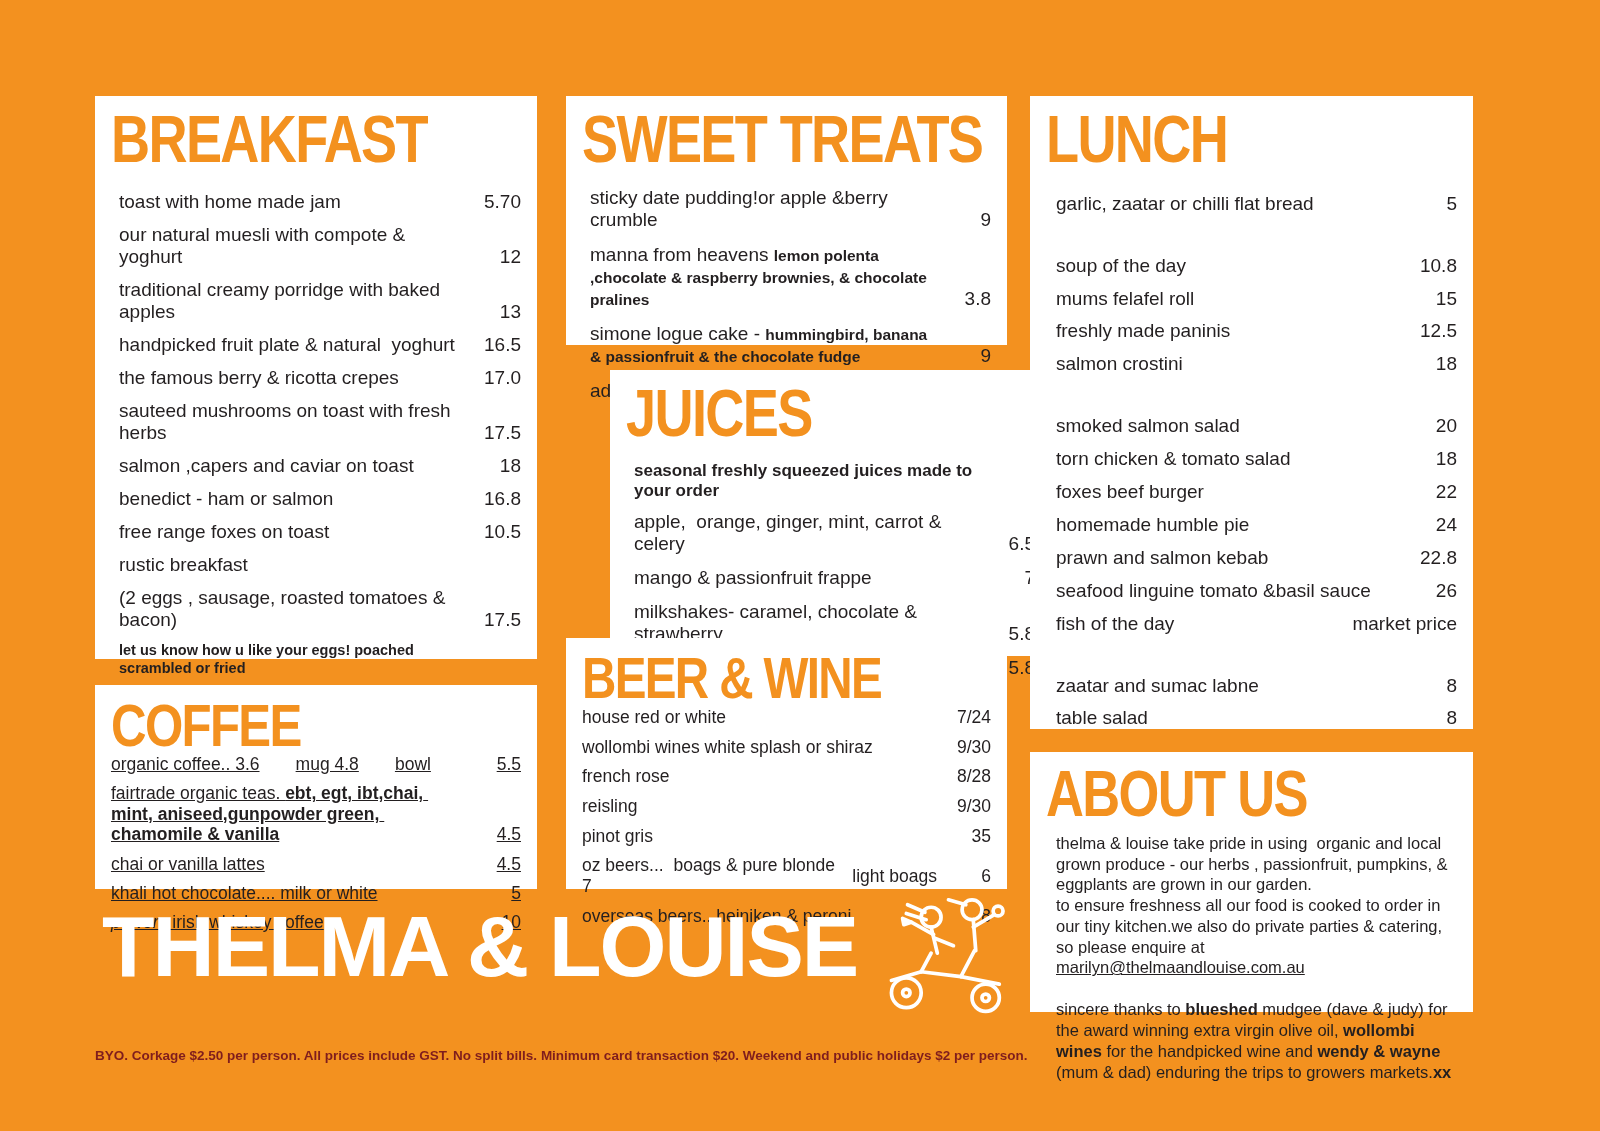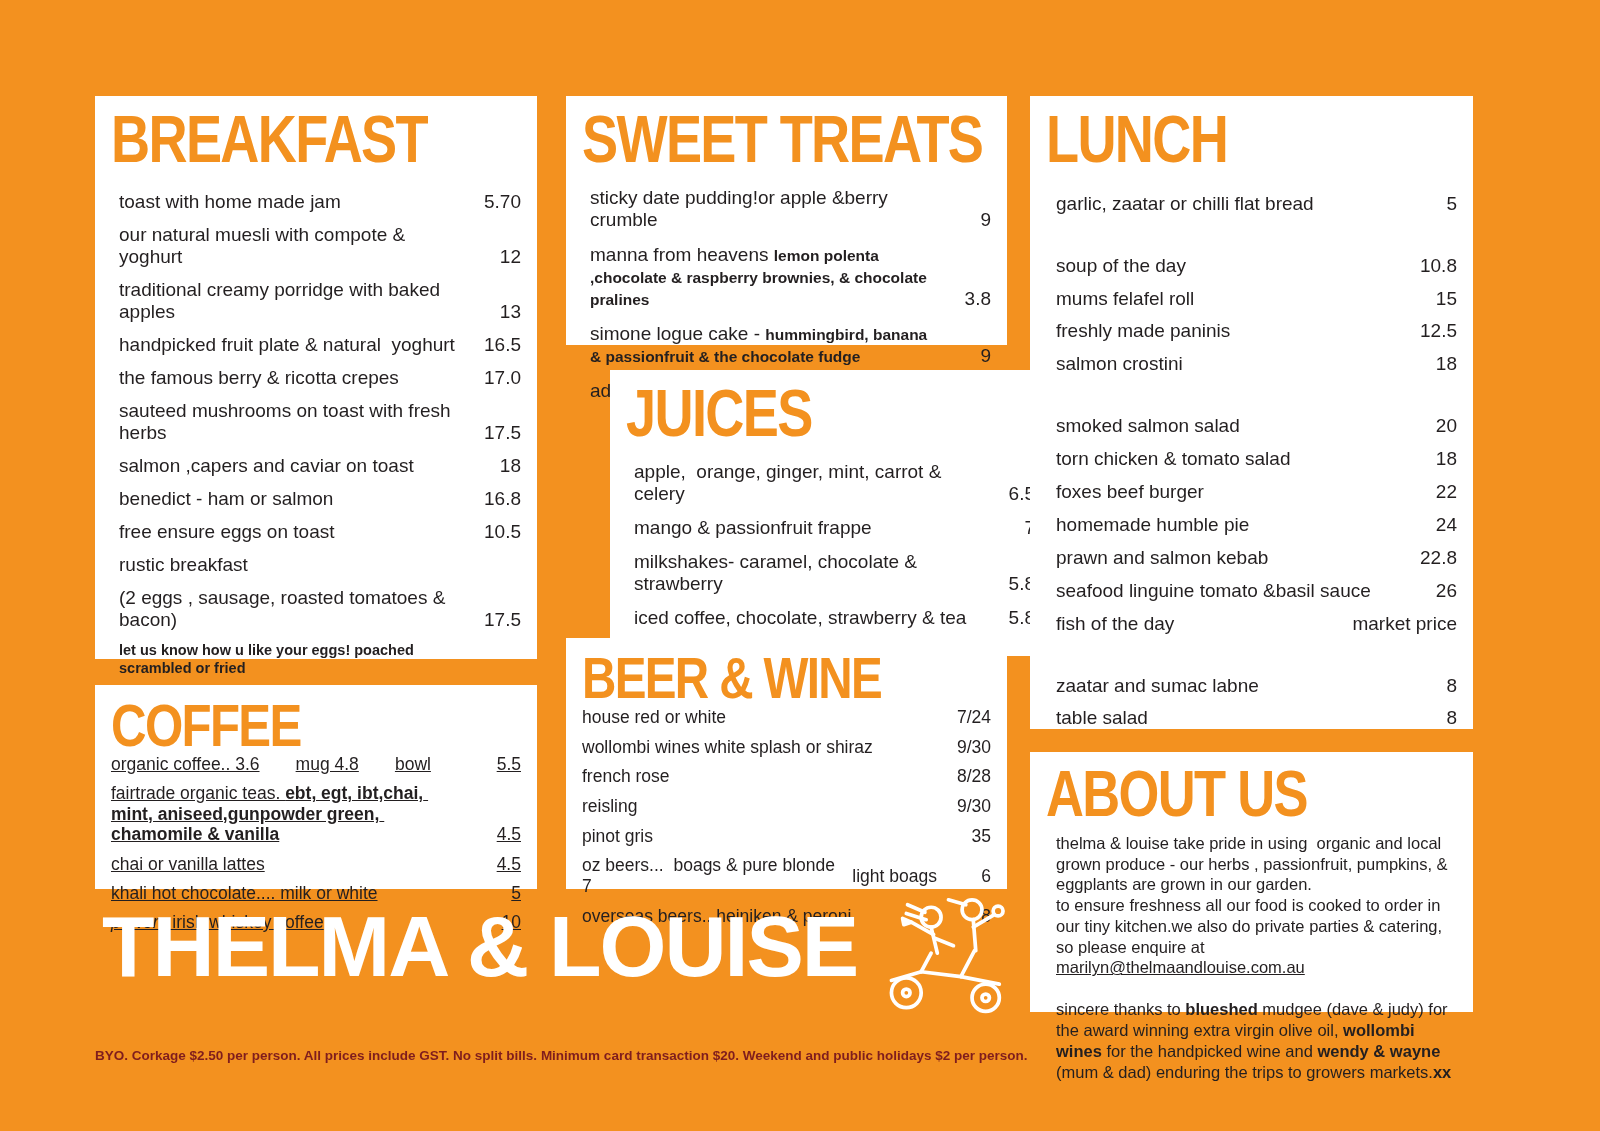--- a/index.html
+++ b/index.html
@@ -135,21 +135,21 @@
       </div>
 
       <div class="row">
         <span class="txt"><em class="it"></em><span>benedict - ham or salmon</span><b class="bd"></b></span>
         <span class="mid"></span>
         <span class="mid2"></span>
         <span class="price">16.8</span>
       </div>
 
       <div class="row">
-        <span class="txt"><em class="it"></em><span>free ensure eggs on toast</span><b class="bd"></b></span>
+        <span class="txt"><em class="it"></em><span>free range foxes on toast</span><b class="bd"></b></span>
         <span class="mid"></span>
         <span class="mid2"></span>
         <span class="price">10.5</span>
       </div>
 
       <div class="row">
         <span class="txt"><em class="it"></em><span>rustic breakfast</span><b class="bd"></b></span>
         <span class="mid"></span>
         <span class="mid2"></span>
         <span class="price"></span>
@@ -267,20 +267,26 @@
         <span class="price">6.8</span>
       </div>
 
   </div>
 </section>
 
 <section class="panel p-juices">
   <h2 class="panel-title">JUICES</h2>
   <div class="rows">
 
+      <div class="row note">
+        <span class="txt"><em class="it"></em><span>seasonal freshly squeezed juices made to your order</span><b class="bd"></b></span>
+        <span class="mid"></span>
+        <span class="mid2"></span>
+        <span class="price"></span>
+      </div>
 
       <div class="row">
         <span class="txt"><em class="it"></em><span>apple,  orange, ginger, mint, carrot &amp; celery</span><b class="bd"></b></span>
         <span class="mid"></span>
         <span class="mid2"></span>
         <span class="price">6.5</span>
       </div>
 
       <div class="row">
         <span class="txt"><em class="it"></em><span>mango &amp; passionfruit frappe</span><b class="bd"></b></span>

